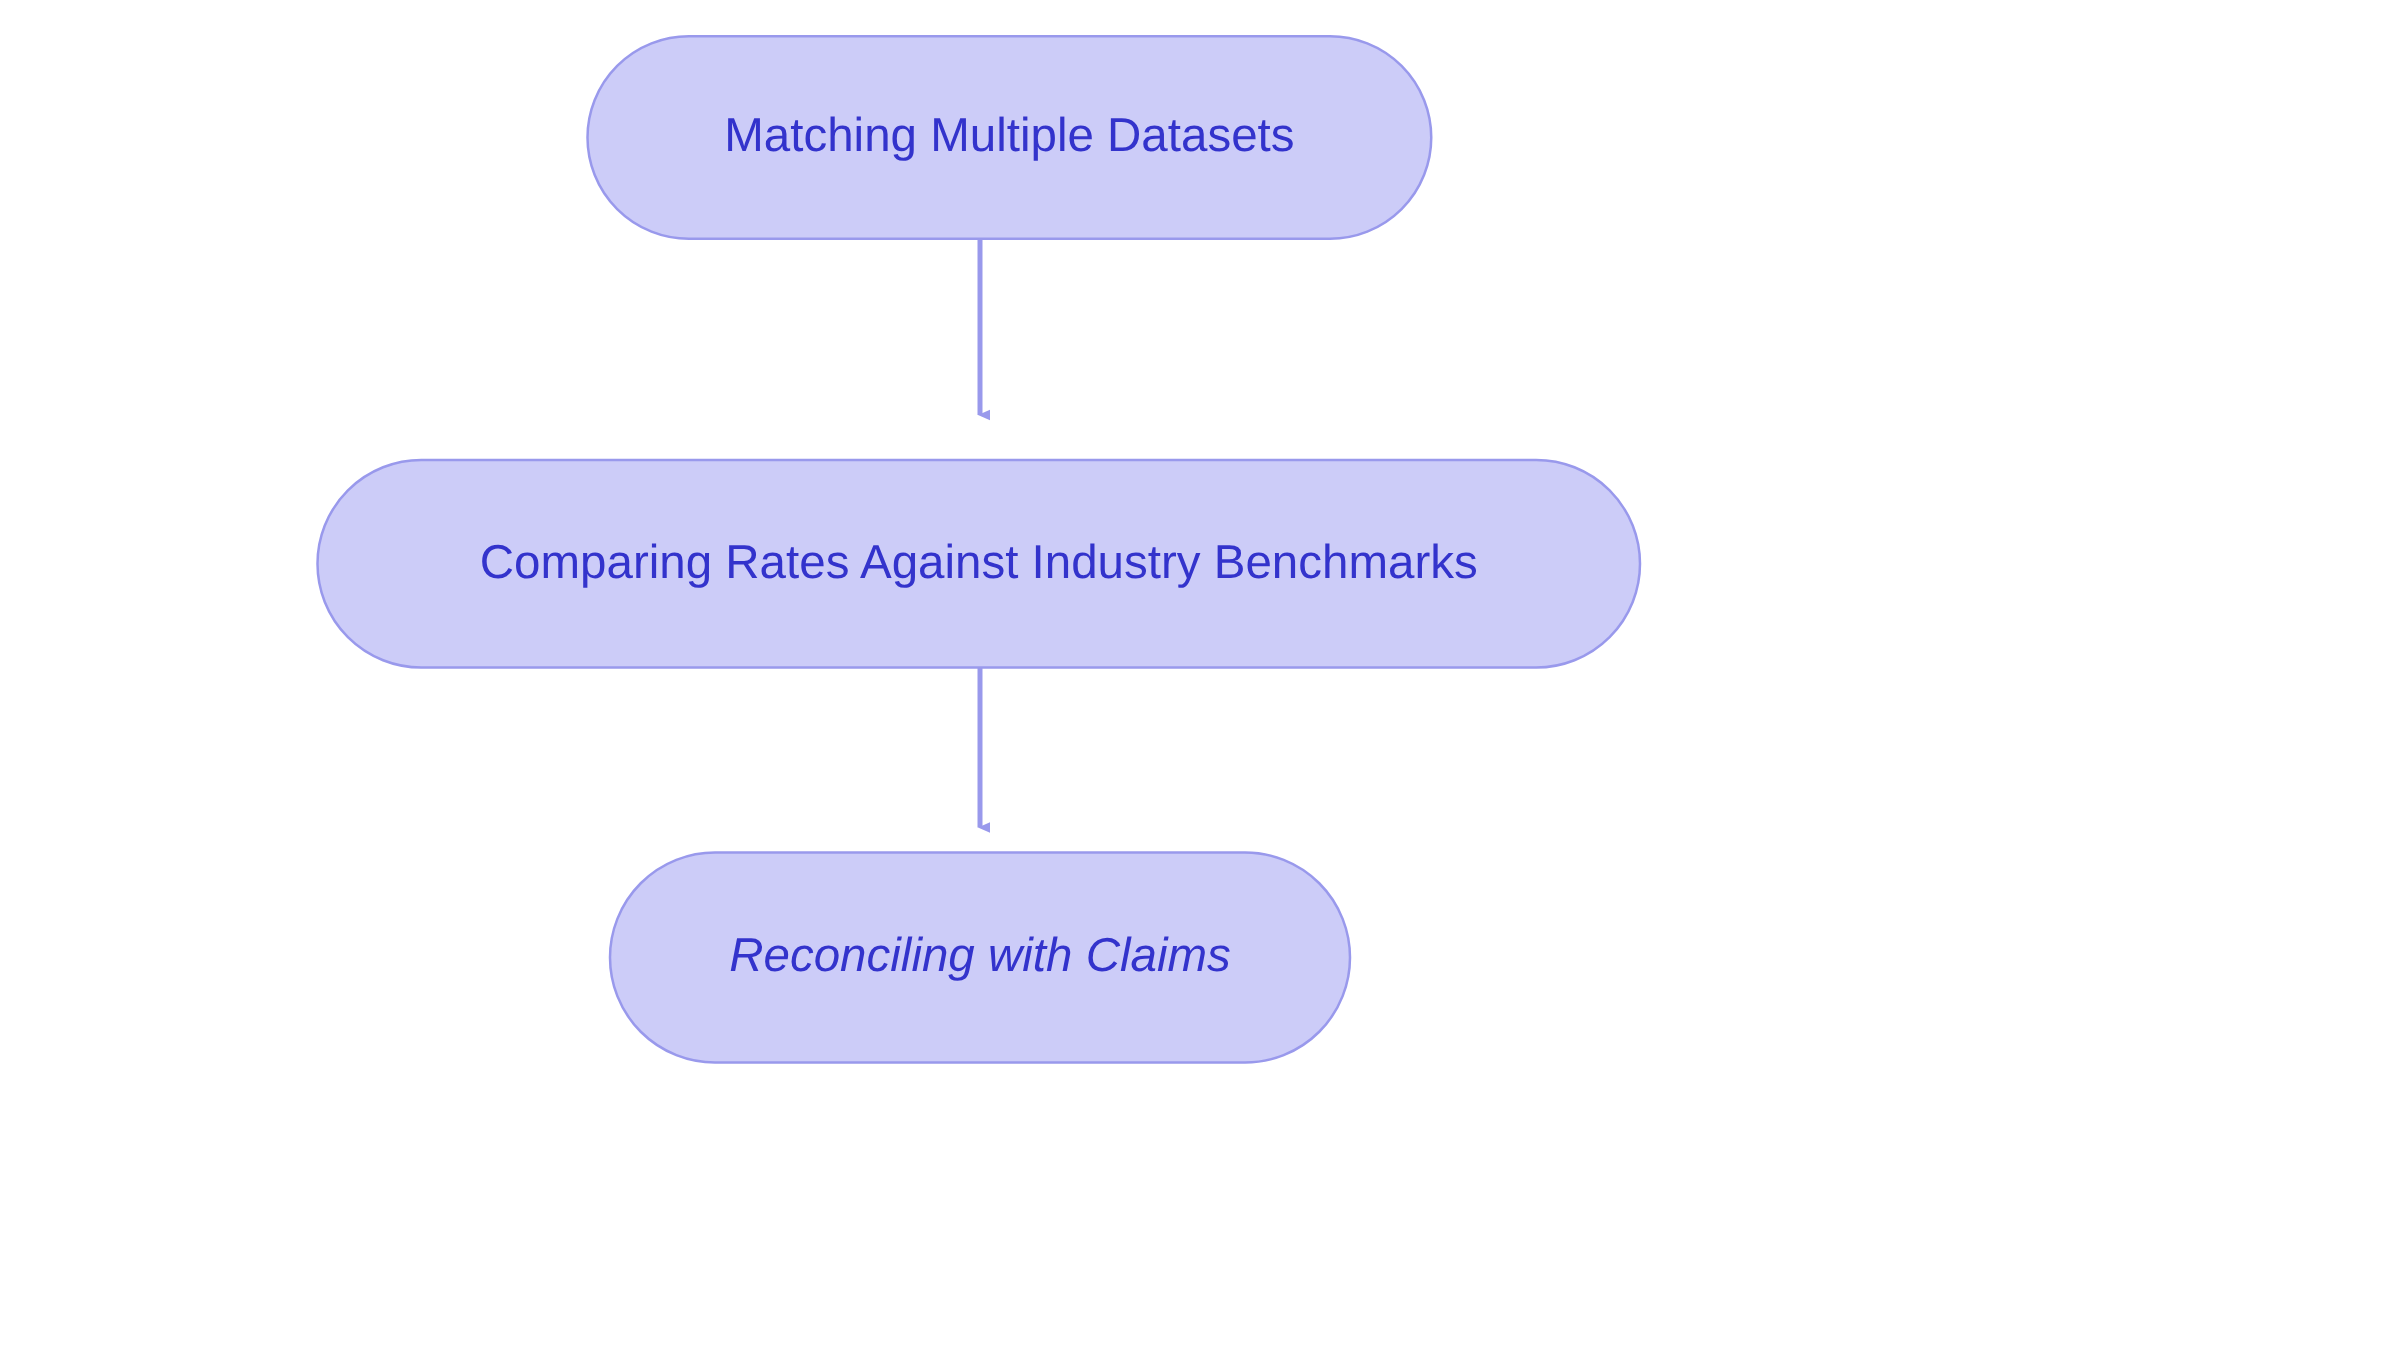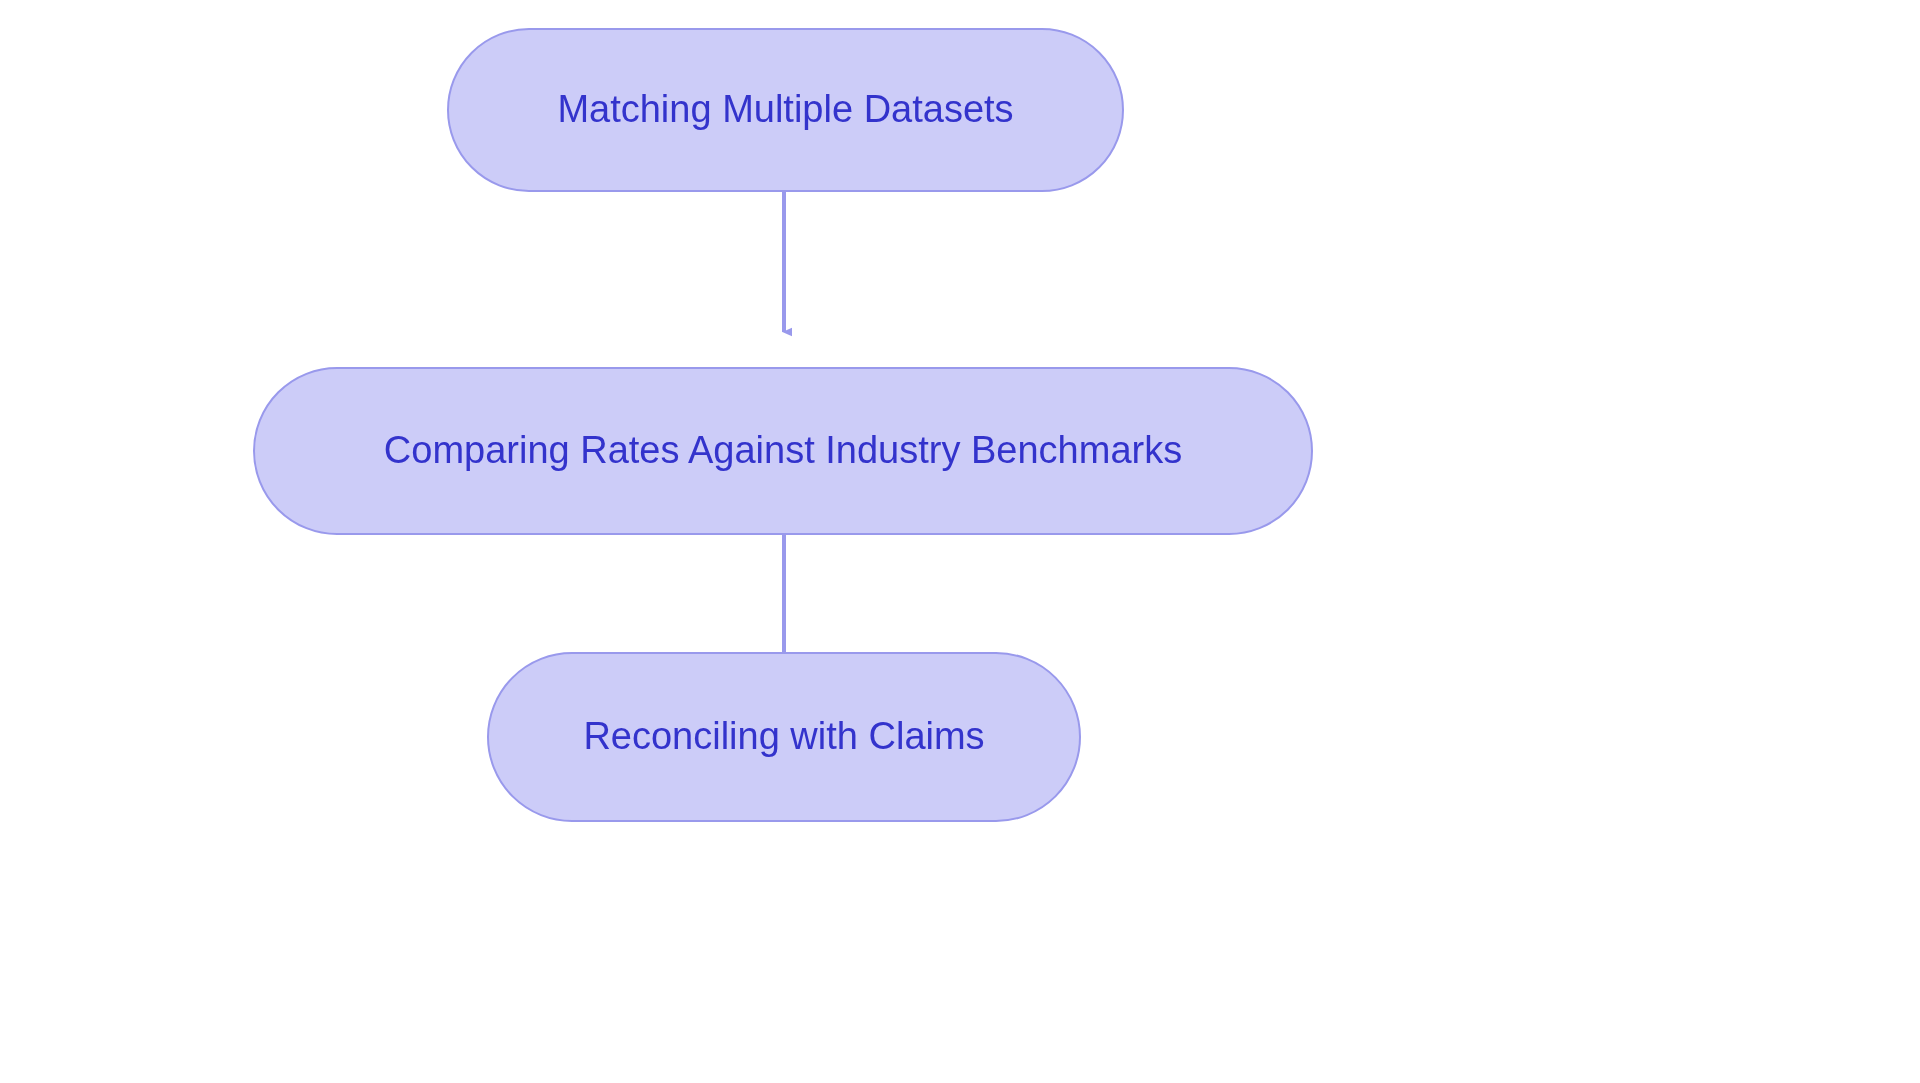--- a/index.html
+++ b/index.html
@@ -44,38 +44,39 @@
     font-family: "Liberation Sans", sans-serif;
     font-size: 38px;
     font-weight: 400;
     line-height: 1.2;
     letter-spacing: 0px;
     white-space: nowrap;
     padding: 0 18px;
   }
   
   #node-matching-multiple-datasets {
-    left: 447px;
+    left: 469px;
     top: 28px;
     width: 677px;
     height: 164px;
   }
   
   #node-comparing-rates-against-industry-benchmarks {
     left: 253px;
     top: 367px;
     width: 1060px;
     height: 168px;
   }
   
   #node-reconciling-with-claims {
     left: 487px;
-    top: 652px;
+    top: 681px;
     width: 594px;
     height: 170px;
+    font-style: italic;
   }
 </style>
 </head>
 <body>
 
 <div id="flow-canvas">
 
   <svg id="edge-layer" viewBox="0 0 1920 1083" width="1920" height="1083" xmlns="http://www.w3.org/2000/svg">
     <defs>
       <marker id="arrowhead" markerWidth="10" markerHeight="10" refX="4" refY="7.5" orient="auto" markerUnits="userSpaceOnUse" viewBox="0 0 8 9">

